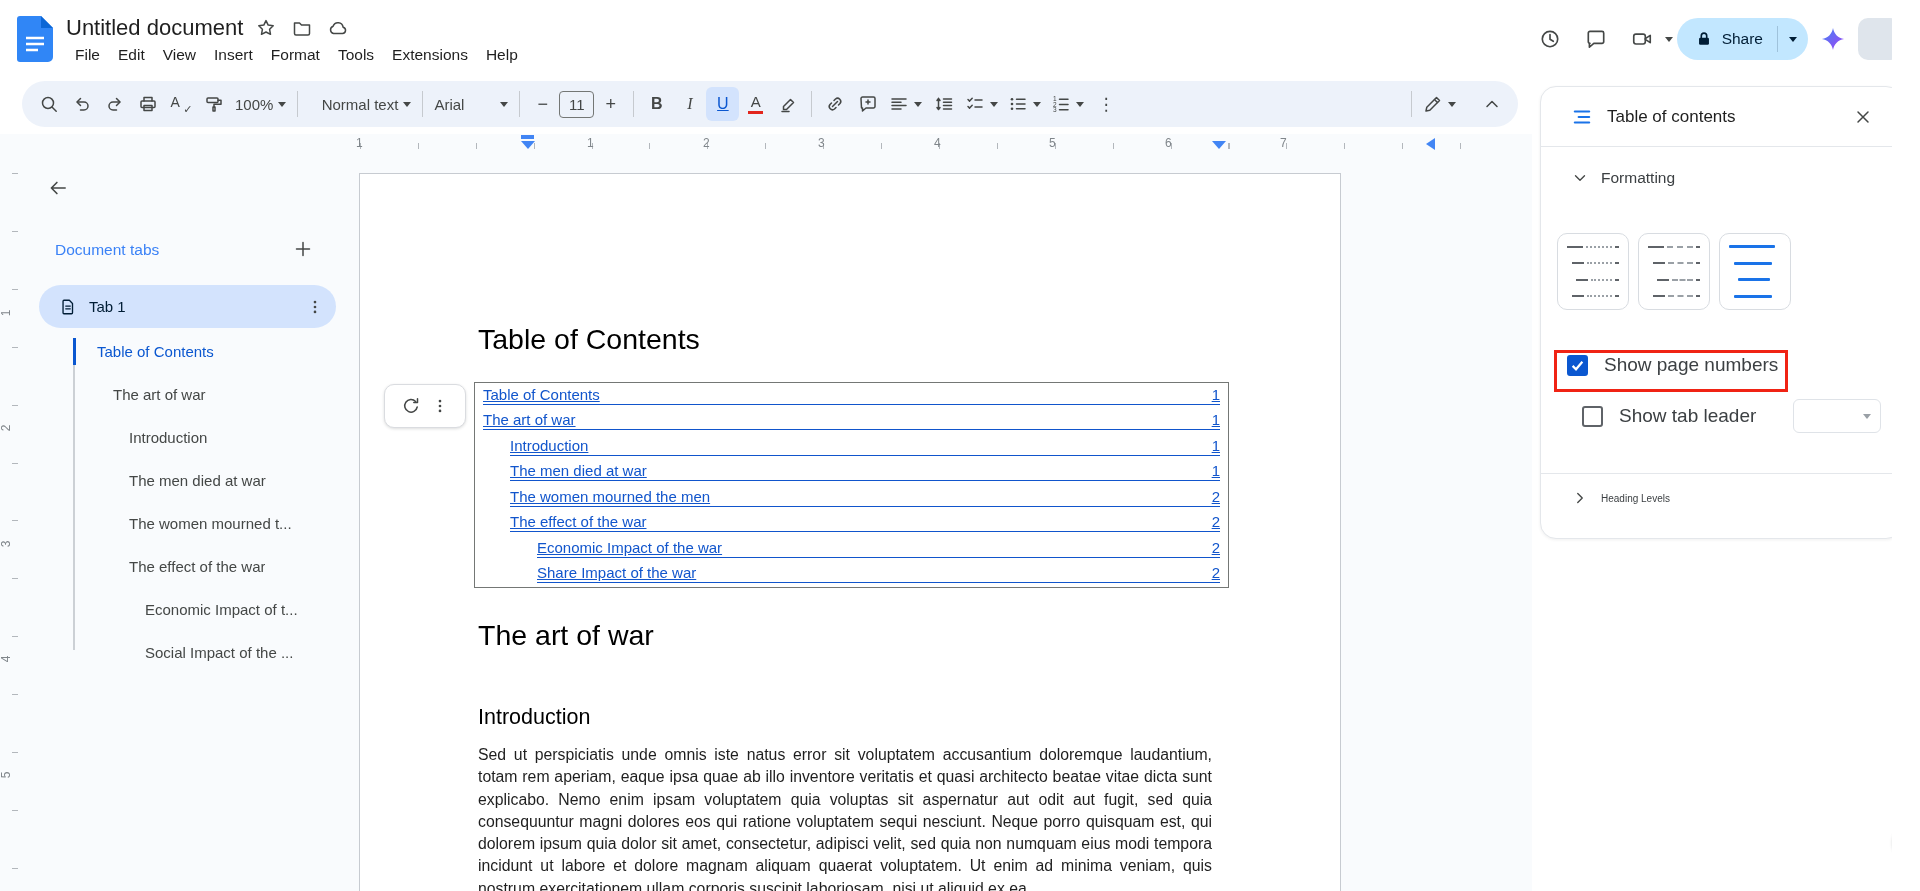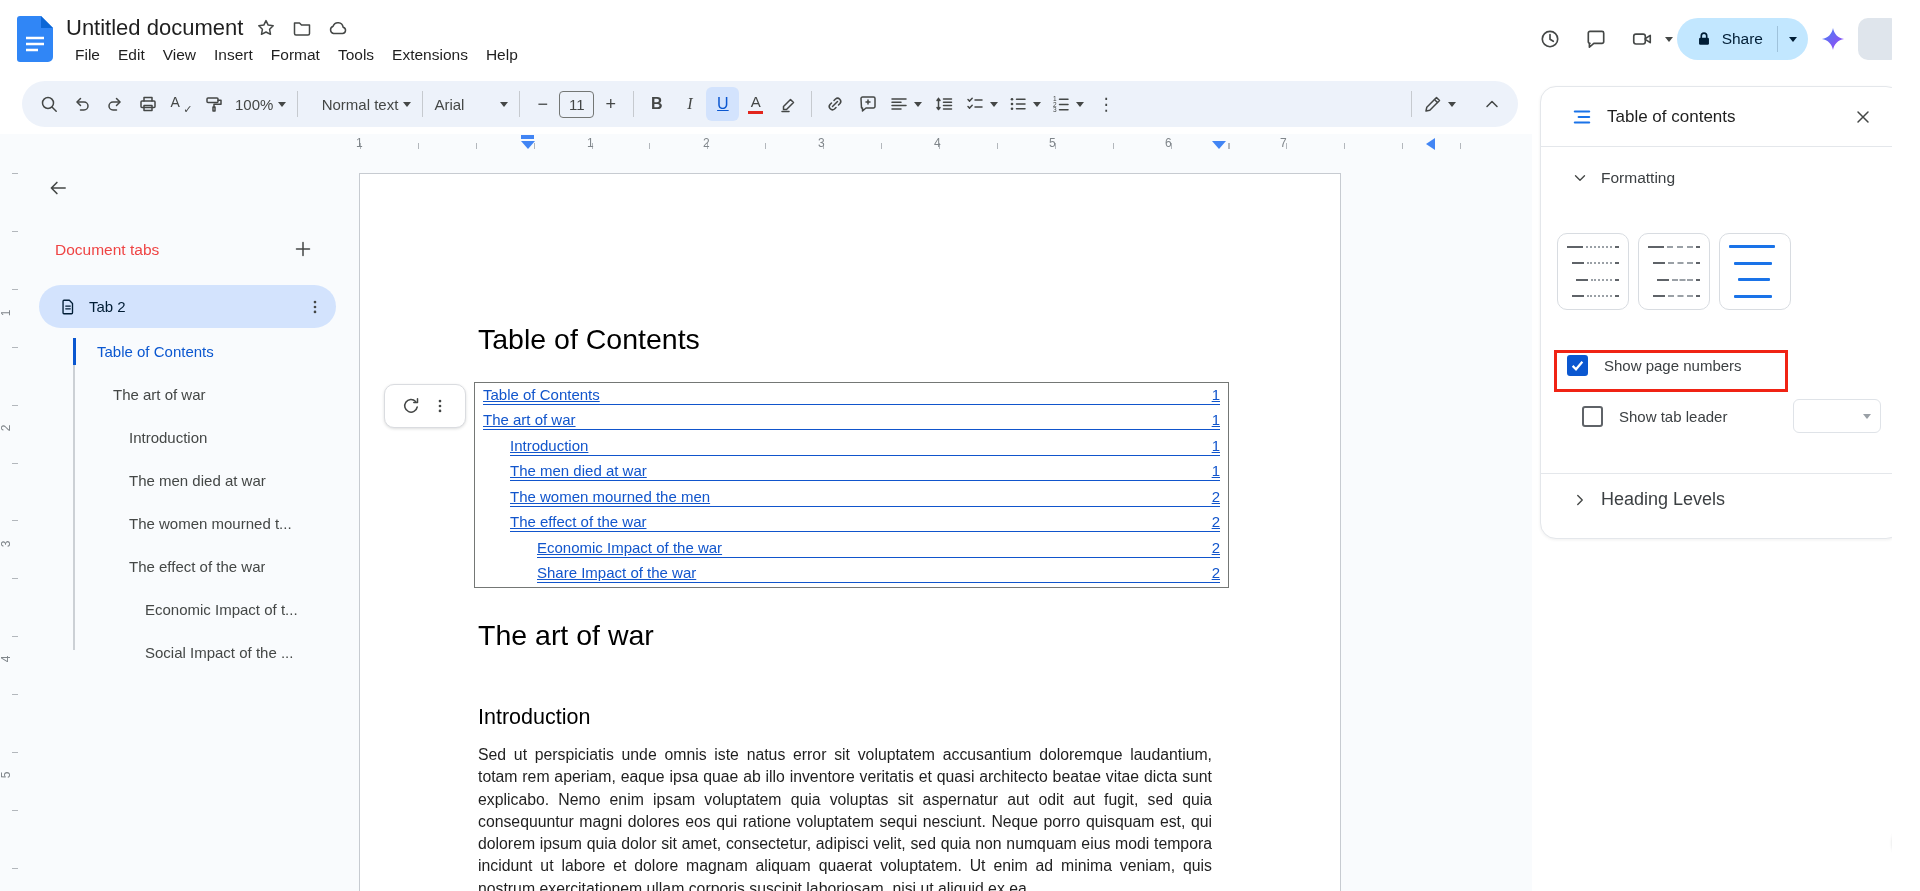--- a/index.html
+++ b/index.html
@@ -69,21 +69,21 @@
   
   .vruler{position:absolute;left:0;top:24px;width:18px;height:733px}
   .vticks{position:absolute;left:12px;top:15px;width:6px;height:718px;
     background:repeating-linear-gradient(to bottom,#b3b7bc 0 1px,transparent 1px 57.9px)}
   .vnum{position:absolute;left:-2px;width:16px;height:16px;display:flex;align-items:center;justify-content:center;
     font-size:12px;color:#80868b;transform:rotate(-90deg)}
 
   
   .back-btn{position:absolute;left:40px;top:36px;width:36px;height:36px;border-radius:50%;
     display:flex;align-items:center;justify-content:center}
-  .dt-label{position:absolute;left:55px;top:107px;font-size:15.5px;font-weight:500;color:#ef4444}
+  .dt-label{position:absolute;left:55px;top:107px;font-size:15.5px;font-weight:500;color:#3b82f6}
   .dt-plus{position:absolute;left:288px;top:100px;width:30px;height:30px;display:flex;align-items:center;justify-content:center}
   .tab-pill{position:absolute;left:39px;top:151px;width:297px;height:43px;border-radius:22px;
     background:#d3e3fd;display:flex;align-items:center}
   .tab-pill .tp-icon{margin-left:20px;display:flex}
   .tab-pill .tp-label{margin-left:12px;font-size:15px;font-weight:500;color:#001d35}
   .tab-pill .tp-kebab{margin-left:auto;margin-right:12px;display:flex}
   .rail{position:absolute;left:73px;top:216px;width:2px;height:300px;background:#ccd0d5}
   .o-item{position:absolute;left:73px;width:270px;height:43px;display:flex;align-items:center;cursor:default}
   .o-item .o-label{font-size:15px;color:#444746;white-space:nowrap;overflow:hidden;text-overflow:ellipsis}
   .o-item.active .o-label{color:#0b57d0;font-weight:500}
@@ -124,26 +124,26 @@
   .th-lead.dash{border-bottom-style:dashed}
   .th-numdot{width:4px;height:2px;background:#5f6368;flex:0 0 auto}
   .th-link{height:3px;background:#1a73e8;border-radius:1px}
   .p-row1{display:flex;align-items:center;margin:35px 0 0 26px;height:40px}
   .p-row2{display:flex;align-items:center;margin:12px 20px 0 41px;height:38px}
   .cb{width:21px;height:21px;border:2px solid #5f6368;border-radius:3px;background:#fff;
     display:flex;align-items:center;justify-content:center;flex:0 0 auto}
   .cb svg{display:none}
   .cb.checked{background:#0b57d0;border-color:#0b57d0}
   .cb.checked svg{display:block}
-  .cb-label{font-size:15px;color:#3c4043;margin-left:16px;white-space:nowrap}
+  .cb-label{font-size:19px;color:#3c4043;margin-left:16px;white-space:nowrap}
   .mini-select{margin-left:auto;width:88px;height:34px;border:1px solid #dfe3e8;border-radius:6px;
     background:#fff;display:flex;align-items:center;justify-content:flex-end;padding-right:9px}
   .mini-select .caret{border-top-color:#9aa0a6}
   .hl-row{margin-top:38px;border-top:1px solid #e4e7eb;padding:15px 0 0 30px;display:flex;align-items:center;gap:12px}
-  .hl-label{font-size:18px;font-weight:500;color:#3c4043}
+  .hl-label{font-size:10px;font-weight:500;color:#3c4043}
 
   .red-box{position:absolute;left:1554px;top:350px;width:234px;height:42px;border:3px solid #f02314;z-index:10;pointer-events:none}
   .corner-btn{position:absolute;left:1892px;top:822px;width:40px;height:40px;border-radius:50%;background:#fff;
     border:1px solid #dadce0;box-shadow:0 1px 3px rgba(60,64,67,.2);display:flex;align-items:center;justify-content:center}
 </style>
 </head>
 <body>
 
 <div class="app">
 
@@ -425,21 +425,21 @@
           <path d="M10 3.5v13M3.5 10h13"></path>
         </svg>
     </span>
     <div class="tab-pill">
       <span class="tp-icon ic">
         <svg width="18" height="18" viewBox="0 0 20 20" style="stroke:#001d35">
             <path d="M5.5 2.5h6L15 6v10.5a1 1 0 01-1 1H5.5a1 1 0 01-1-1v-13a1 1 0 011-1z"></path>
             <path d="M7.5 9h5M7.5 12h5"></path>
           </svg>
       </span>
-      <span class="tp-label">Tab 2</span>
+      <span class="tp-label">Tab 1</span>
       <span class="tp-kebab ic">
         <svg width="18" height="18" viewBox="0 0 20 20">
             <circle cx="10" cy="4.5" r="1.5" fill="#444746" stroke="none"></circle>
             <circle cx="10" cy="10" r="1.5" fill="#444746" stroke="none"></circle>
             <circle cx="10" cy="15.5" r="1.5" fill="#444746" stroke="none"></circle>
           </svg>
       </span>
     </div>
     <div class="rail"></div>
 

